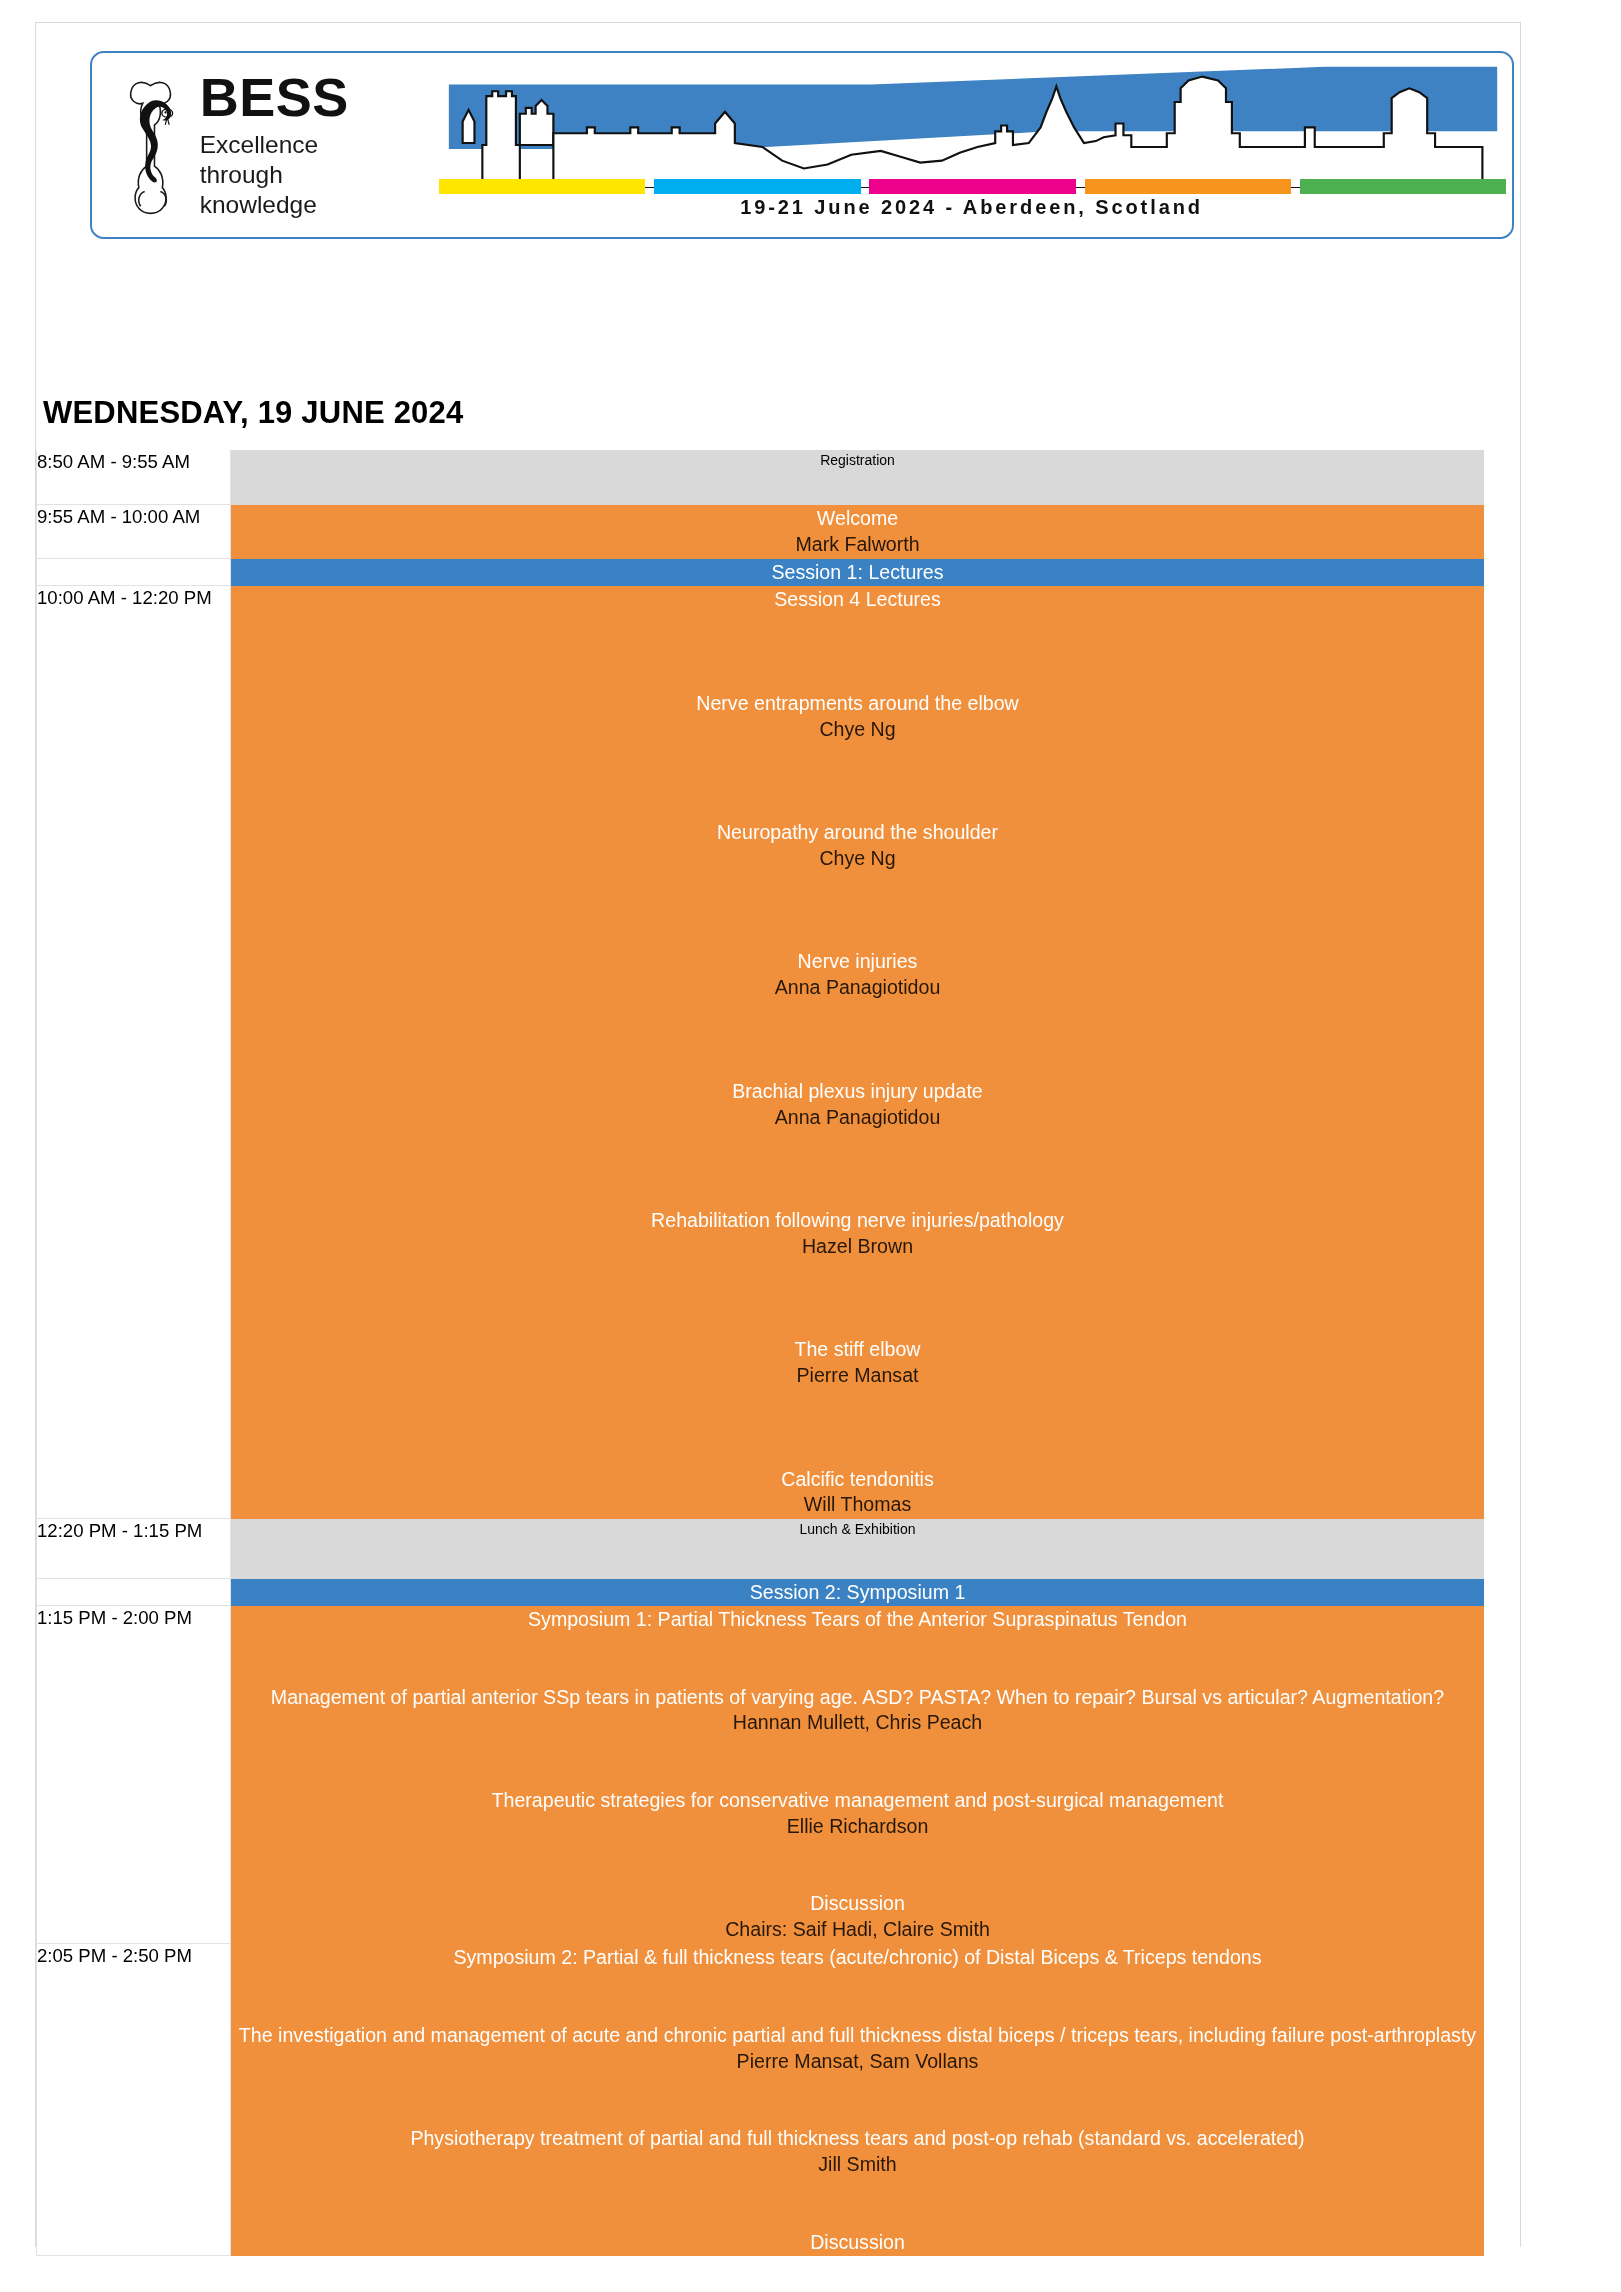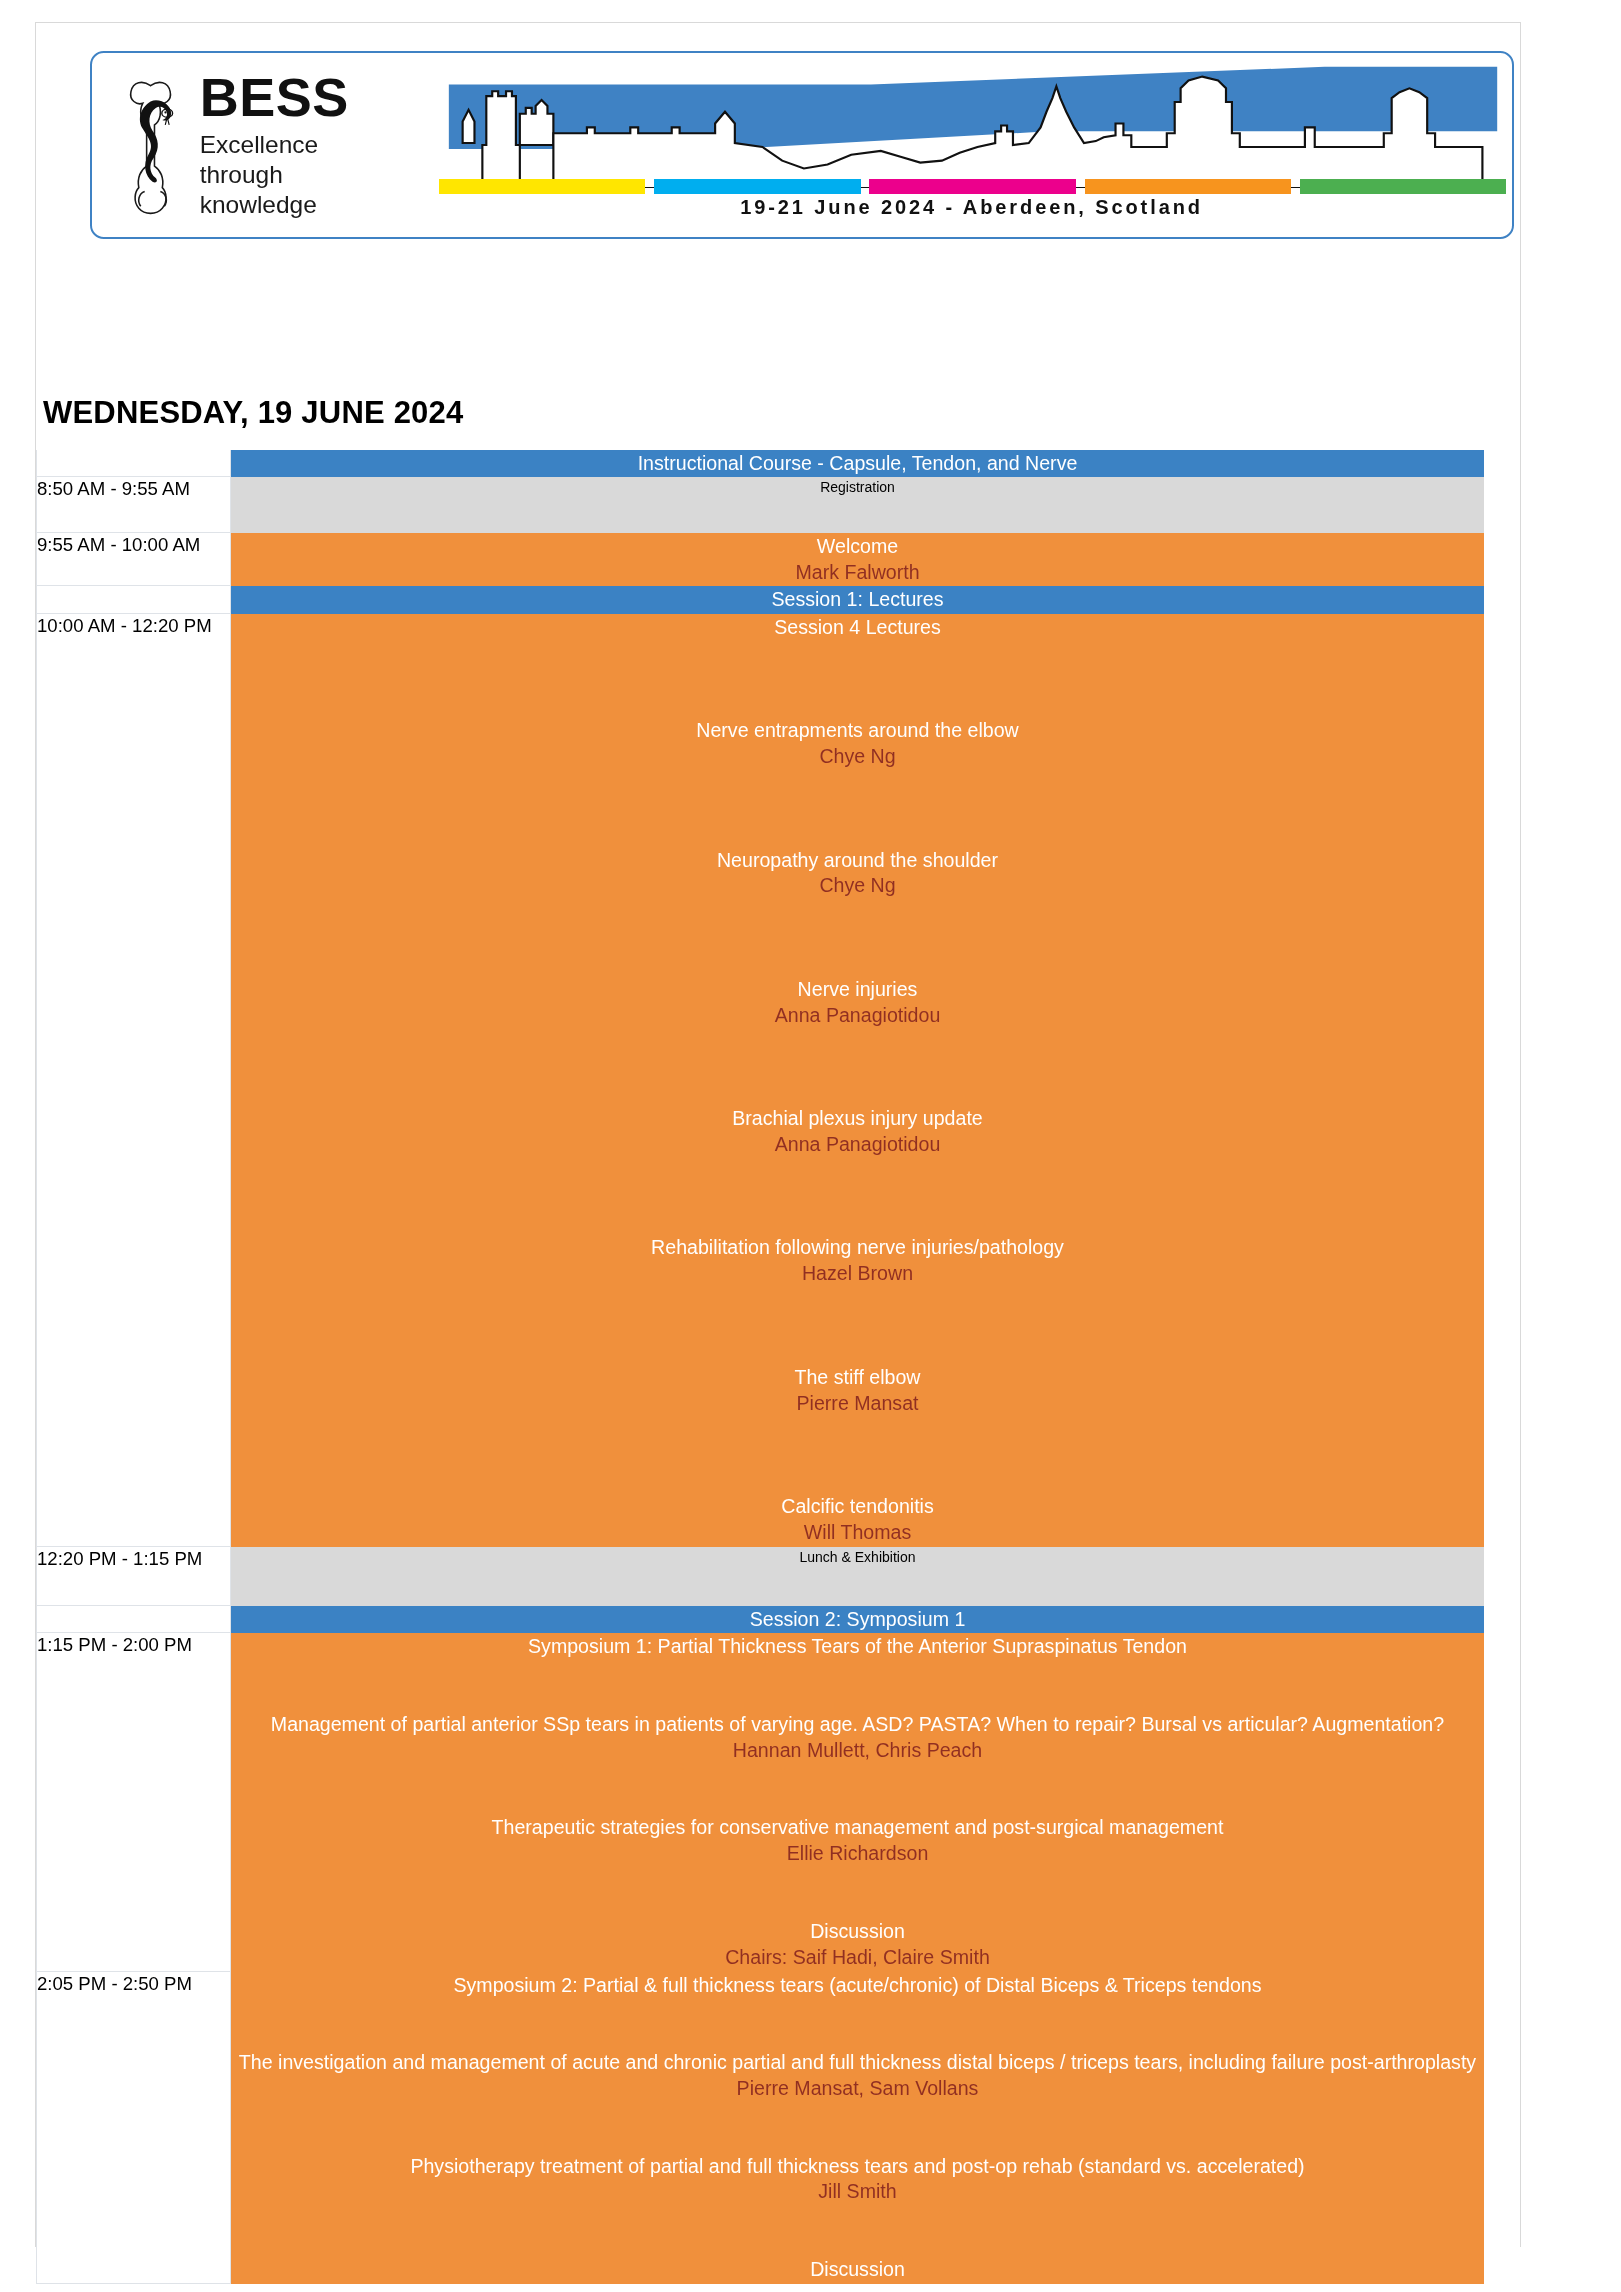--- a/index.html
+++ b/index.html
@@ -178,21 +178,21 @@
     line-height: 1.32;
     border-color: #f0903c;
   }
   .band-white {
     background: #ffffff;
     border: 1px solid #dfe3e8;
     border-top: none;
     height: 25.5px;
   }
   .talk-title { display: block; }
-  .talk-speaker { display: block; color: #7f1d1d; opacity: 0.84; }
+  .talk-speaker { display: block; color: #000000; opacity: 0.84; }
   .spacer-line { display: block; height: 1.32em; }
 </style>
 </head>
 <body>
 
 <div class="page">
 
   <div class="doc-frame"></div>
 
   <div class="banner">
@@ -266,24 +266,20 @@
 
   <div class="day-title">WEDNESDAY, 19 JUNE 2024</div>
 
   <table class="schedule">
     <colgroup>
         <col class="col-time">
         <col class="col-body">
       </colgroup>
     <tbody>
         <tr>
-          <td class="band-white"></td>
-          <td class="band band-session">Instructional Course - Capsule, Tendon, and Nerve</td>
-        </tr>
-        <tr>
           <td class="time-cell">8:50 AM - 9:55 AM</td>
           <td class="band band-grey" style="padding-bottom: 35px;">Registration</td>
         </tr>
         <tr>
           <td class="time-cell">9:55 AM - 10:00 AM</td>
           <td class="band band-orange">
             <span class="talk-title">Welcome</span>
             <span class="talk-speaker">Mark Falworth</span>
           </td>
         </tr>

